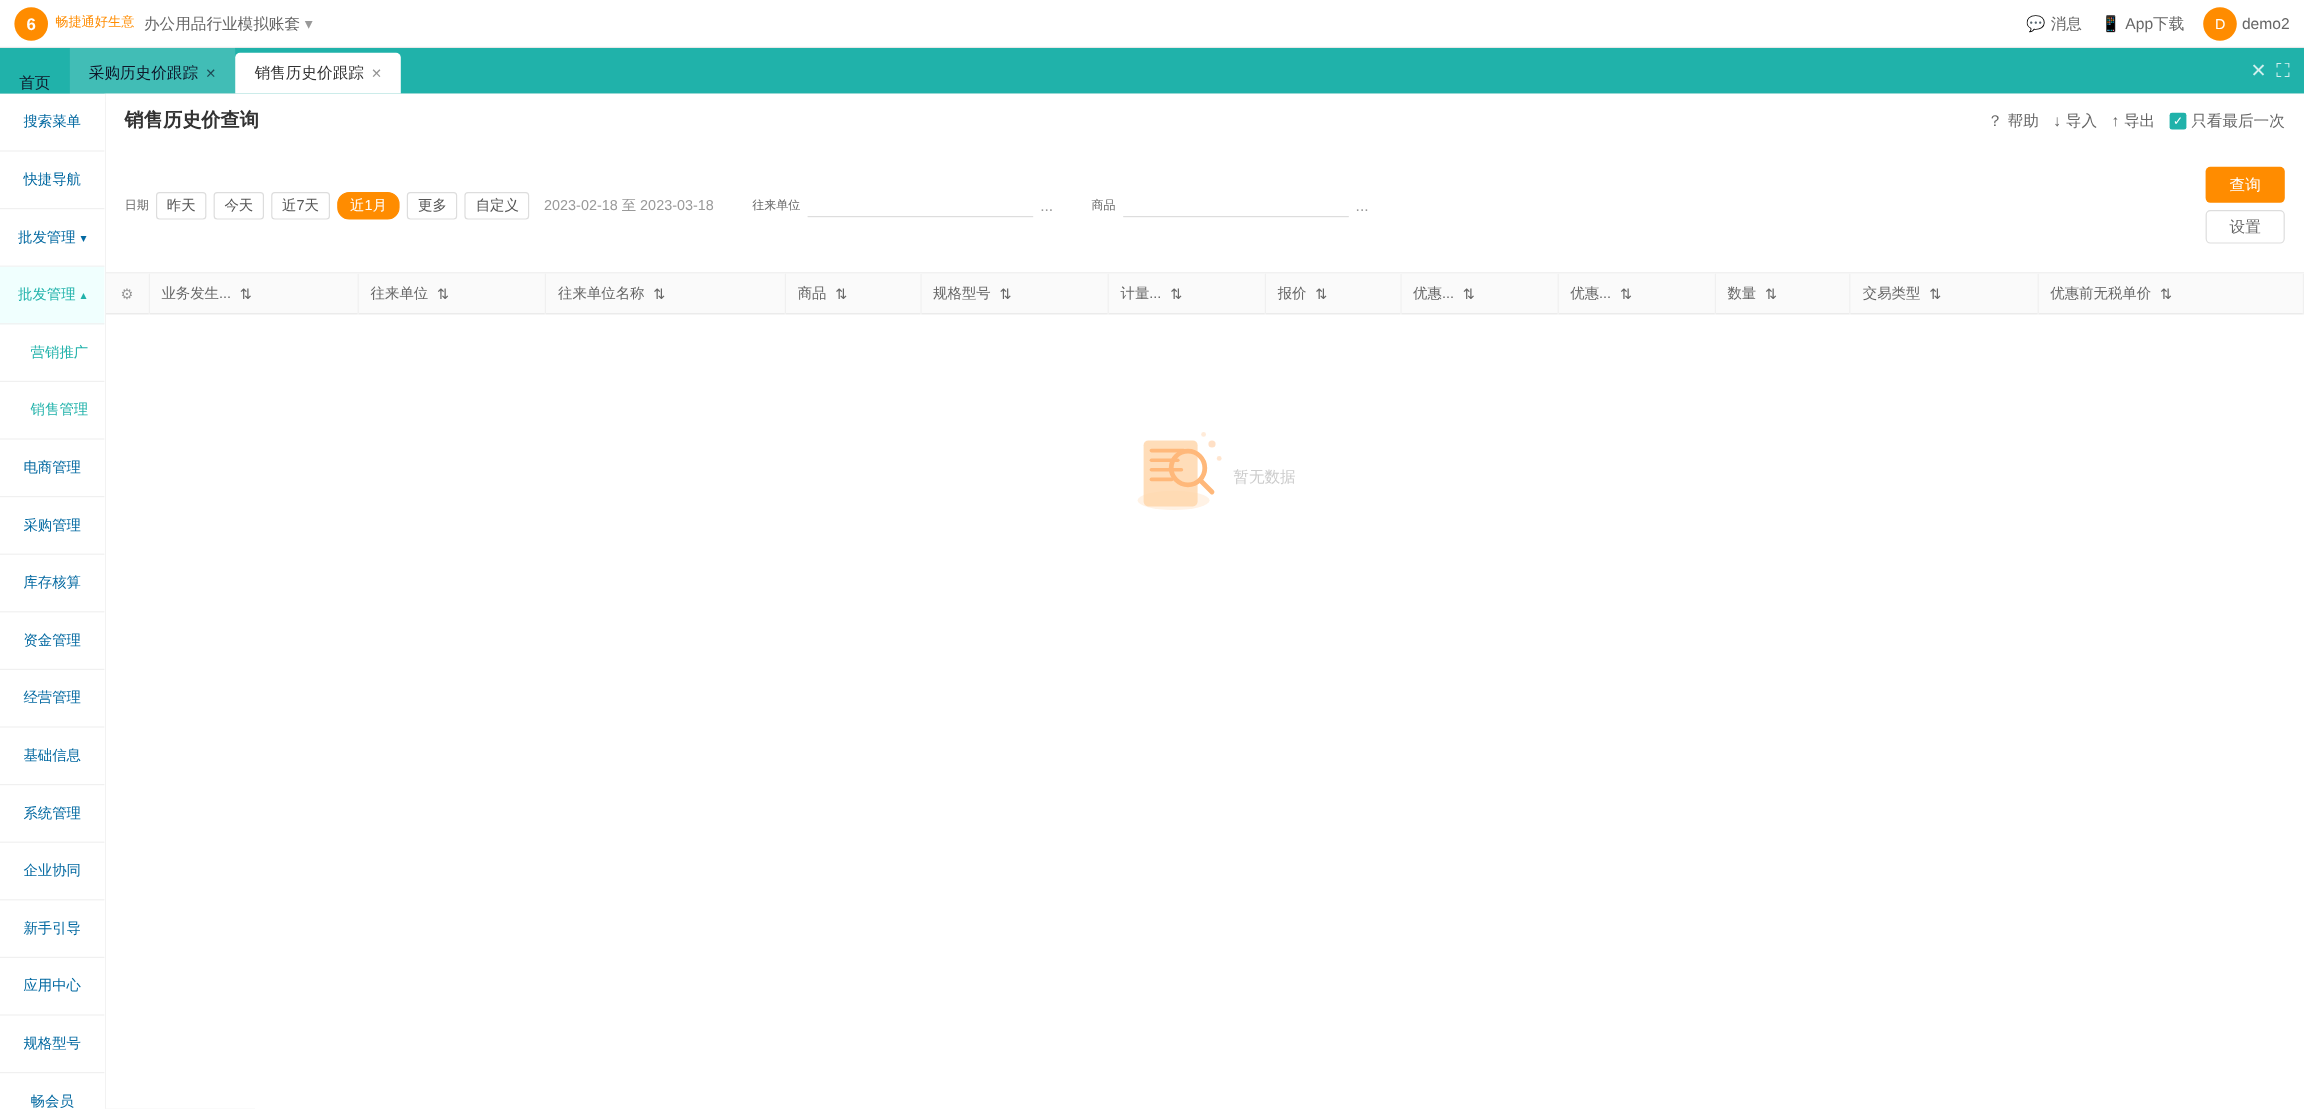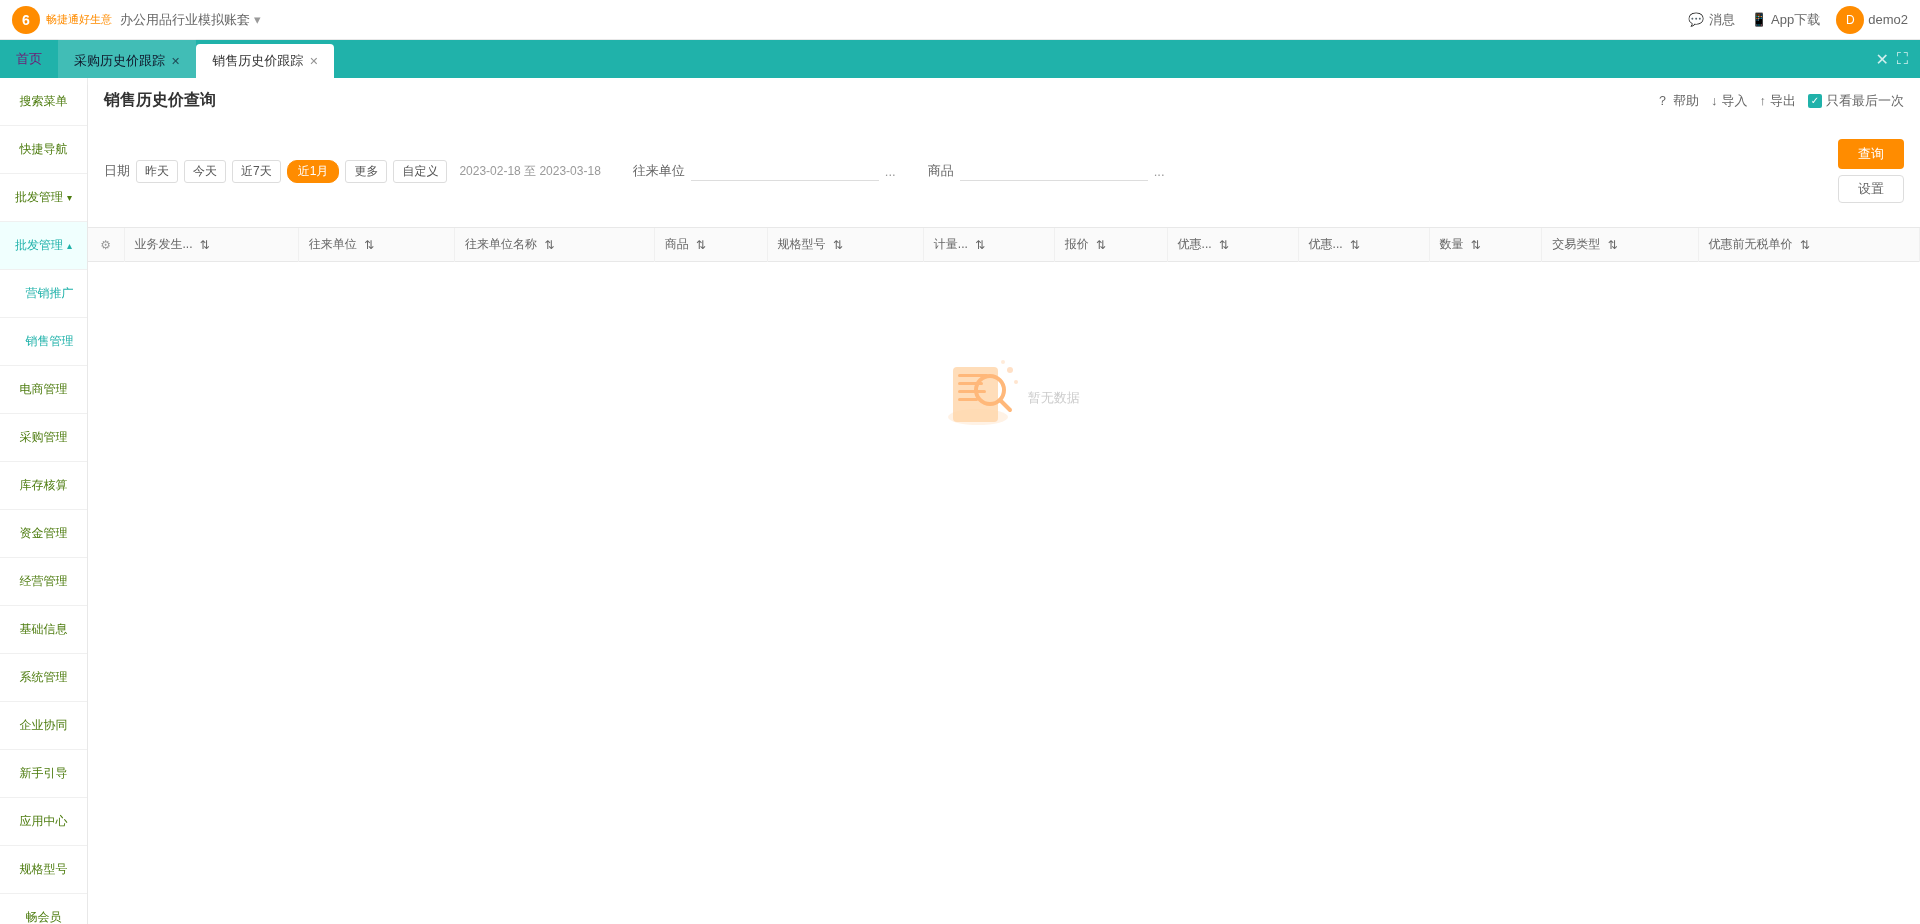--- a/index.html
+++ b/index.html
@@ -89,21 +89,22 @@
       align-items: center;
       padding: 0 16px;
       cursor: pointer;
       font-size: 13px;
       color: rgba(255,255,255,0.85);
       gap: 6px;
       position: relative;
     }
     .tab-item.home {
       background: transparent;
-      color: #701a75;
+      color: #0f172a;
+      align-items: flex-end;
     }
     .tab-item.active {
       background: #fff;
       color: #333;
       border-radius: 4px 4px 0 0;
       margin-top: 4px;
       height: 34px;
     }
     .tab-item.inactive {
       background: rgba(255,255,255,0.15);
@@ -149,21 +150,21 @@
       flex-shrink: 0;
     }
     .sidebar-item {
       display: flex;
       flex-direction: column;
       align-items: center;
       justify-content: center;
       padding: 10px 4px;
       cursor: pointer;
       font-size: 12px;
-      color: #4d7c0f;
+      color: #0369a1;
       border-bottom: 1px solid #f0f0f0;
       min-height: 48px;
       text-align: center;
     }
     .sidebar-item.active { color: #20b2aa; background: #f0fffe; }
     .sidebar-item.has-arrow { flex-direction: row; justify-content: center; gap: 4px; }
     .sidebar-item .arrow { font-size: 10px; }
 
     
     .content-area {
@@ -230,21 +231,21 @@
       align-items: center;
       gap: 12px;
       flex-wrap: wrap;
     }
     .filter-group {
       display: flex;
       align-items: center;
       gap: 6px;
     }
     .filter-label {
-      font-size: 13px;
+      font-size: 10px;
       color: #666;
       white-space: nowrap;
     }
     .date-range-text {
       font-size: 12px;
       color: #999;
     }
     .date-btn {
       padding: 2px 8px;
       border: 1px solid #ddd;

